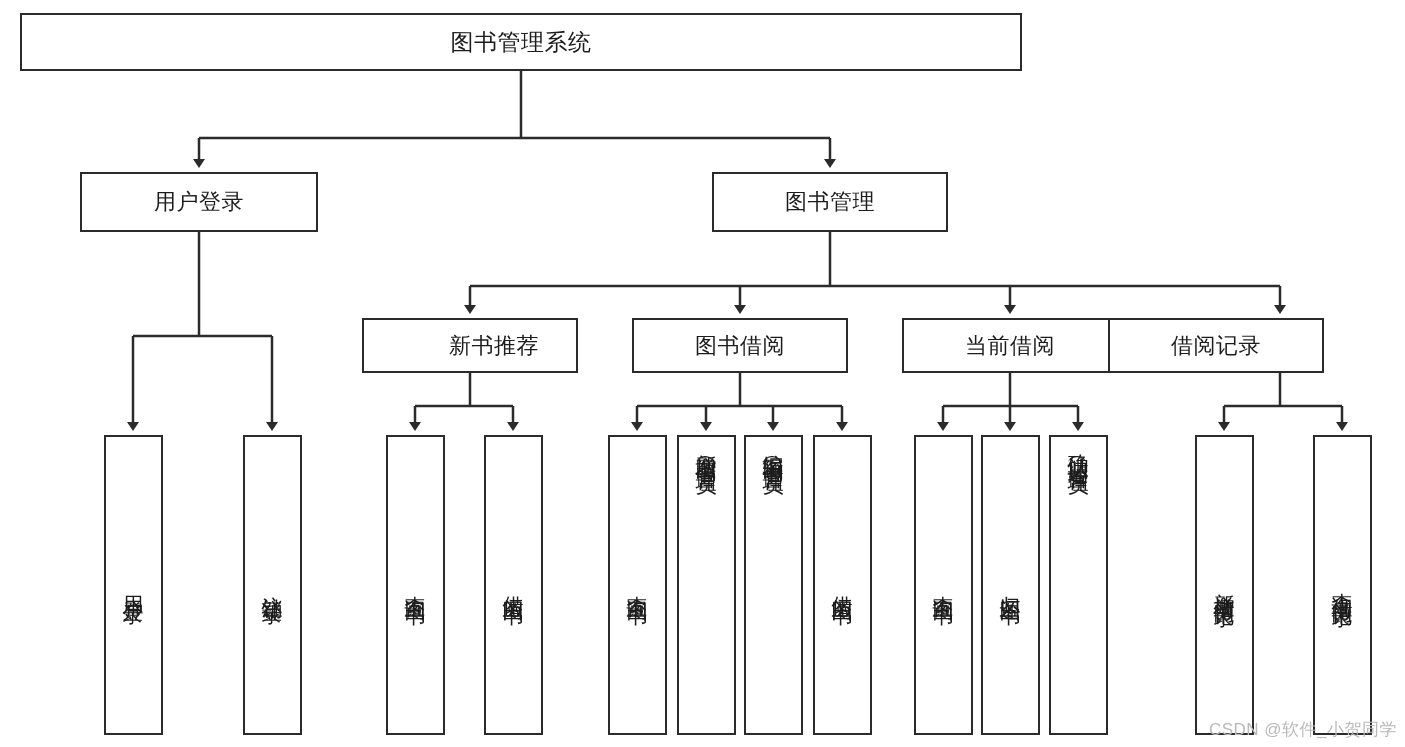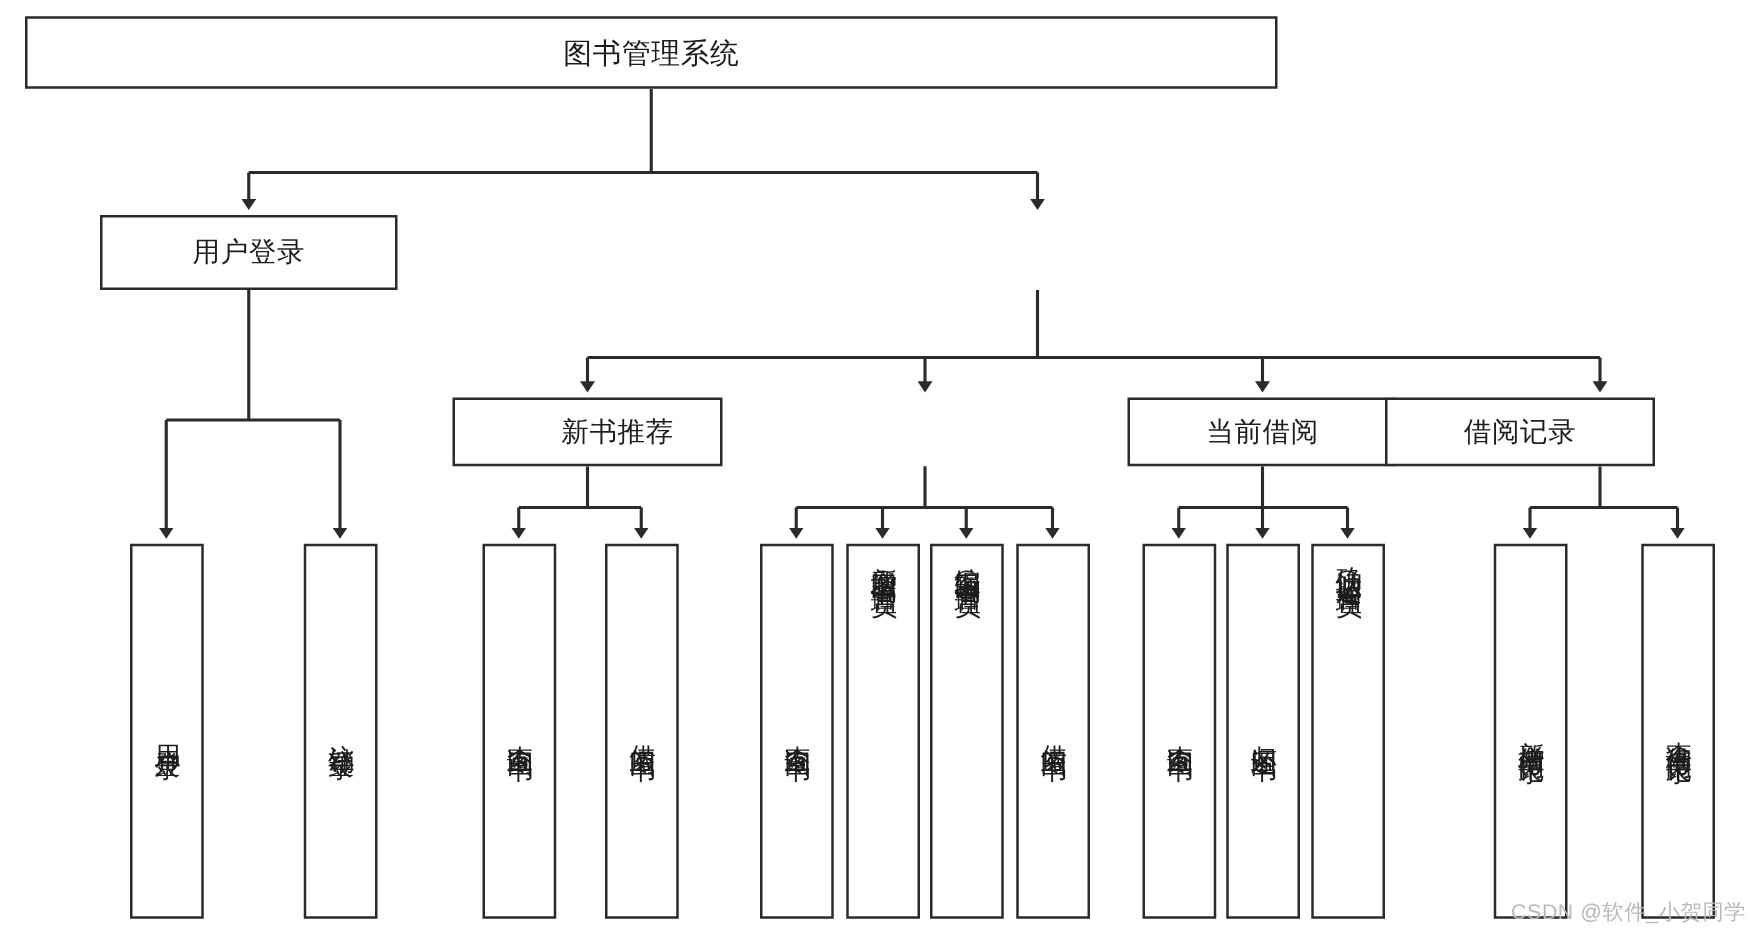--- a/index.html
+++ b/index.html
@@ -133,25 +133,31 @@
   </svg>
 
   <div class="node horiz root" style="left:20px; top:13px; width:1002px; height:58px;">
     <span class="label">图书管理系统</span>
   </div>
 
   <div class="node horiz" style="left:80px; top:172px; width:238px; height:60px;">
     <span class="label">用户登录</span>
   </div>
 
+  <div class="node horiz" style="left:712px; top:172px; width:236px; height:60px;">
+    <span class="label">图书管理</span>
+  </div>
 
   <div class="node horiz" style="left:362px; top:318px; width:216px; height:55px;padding-left:48px;">
     <span class="label">新书推荐</span>
   </div>
 
+  <div class="node horiz" style="left:632px; top:318px; width:216px; height:55px;">
+    <span class="label">图书借阅</span>
+  </div>
 
   <div class="node horiz" style="left:902px; top:318px; width:216px; height:55px;">
     <span class="label">当前借阅</span>
   </div>
 
   <div class="node horiz" style="left:1108px; top:318px; width:216px; height:55px;">
     <span class="label">借阅记录</span>
   </div>
 
   <div class="node vert centered" style="left:104px; top:435px; width:59px; height:300px;">

